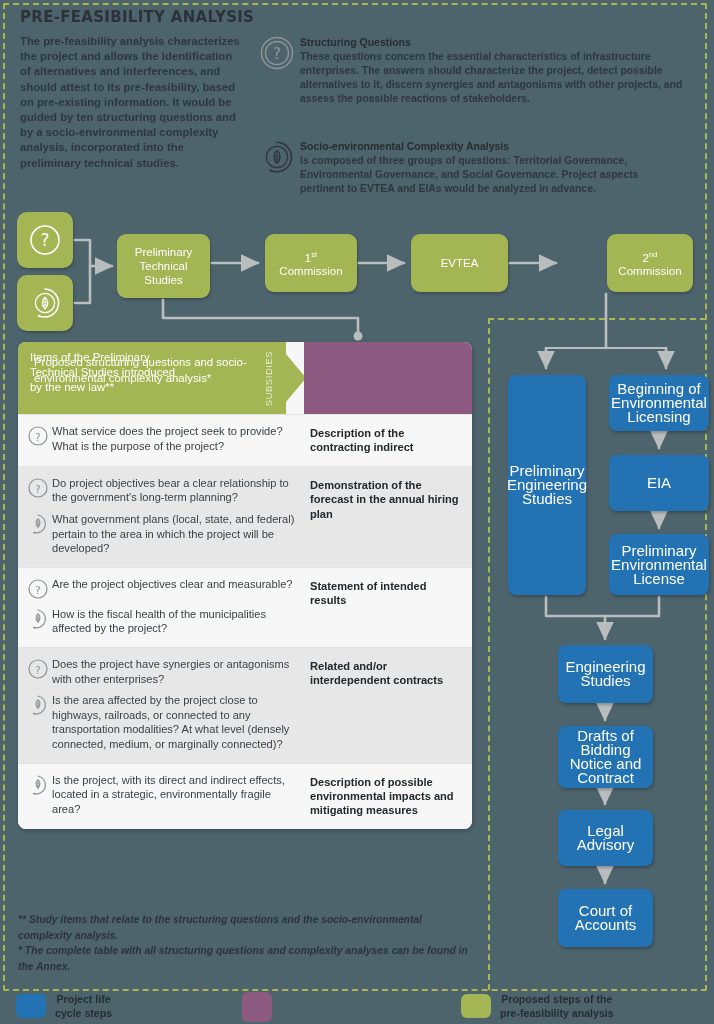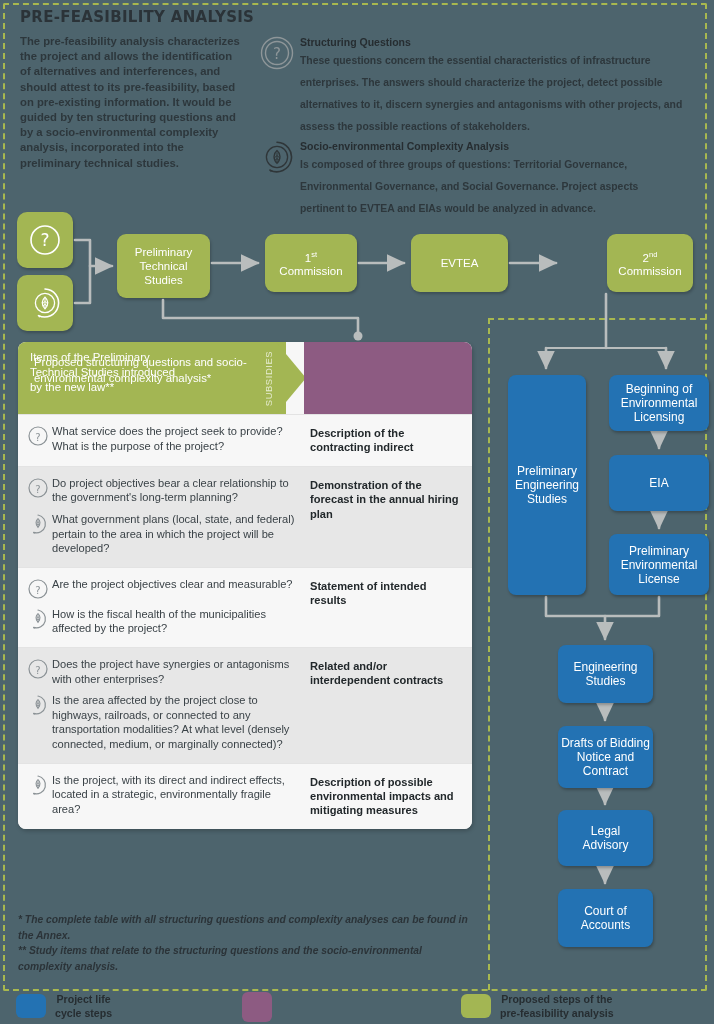--- a/index.html
+++ b/index.html
@@ -26,21 +26,21 @@
   #intro-text{
     position:absolute;left:20px;top:34px;width:222px;
     font-size:11.3px;line-height:15.2px;font-weight:bold;
     color:#2d373c;
   }
   .hnote{position:absolute;}
   .hnote .hnote-title{
     font-size:10.5px;font-weight:bold;color:#262d31;margin-bottom:2px;
   }
   .hnote .hnote-body{
-    font-size:10.4px;line-height:22px;font-weight:bold;color:#2d373c;
+    font-size:10.4px;line-height:14px;font-weight:bold;color:#2d373c;
   }
   .hnote-icon{position:absolute;left:-40px;top:0px;width:34px;height:34px;}
   #hnote-questions{left:300px;top:36px;width:388px;}
   #hnote-socio{left:300px;top:140px;width:370px;}
 
   
   .gtile{
     position:absolute;width:56px;height:56px;border-radius:10px;
     background:#a3b653;box-shadow:1px 2px 3px rgba(0,0,0,.22);
   }
@@ -67,21 +67,21 @@
   #right-dash{
     position:absolute;left:488px;top:318px;width:218px;height:672px;
     border:2px dashed #a8b84f;border-left-style:dashed;
     border-top-style:dashed;border-right:none;border-bottom:none;
     box-sizing:border-box;pointer-events:none;
   }
 
   
   .bbox{
     position:absolute;background:#2372b3;border-radius:8px;color:#fff;
-    font-size:12px;line-height:14px;text-align:center;
+    font-size:15px;line-height:14px;text-align:center;
     display:flex;align-items:center;justify-content:center;
     box-shadow:1px 2px 3px rgba(0,0,0,.25);
   }
   #bbox-pes{left:508px;top:375px;width:78px;height:220px;}
   #bbox-bel{left:609px;top:375px;width:100px;height:56px;}
   #bbox-eia{left:609px;top:455px;width:100px;height:56px;}
   #bbox-pel{left:609px;top:534px;width:100px;height:61px;}
   #bbox-es{left:558px;top:645px;width:95px;height:58px;}
   #bbox-dbnc{left:558px;top:726px;width:95px;height:62px;}
   #bbox-la{left:558px;top:810px;width:95px;height:56px;}
@@ -413,22 +413,22 @@
               </svg></span>
             <span class="qtext">Is the project, with its direct and indirect effects, located in a strategic, environmentally fragile area?</span>
           </div>
         </div>
         <div class="ti-col">Description of possible environmental impacts and mitigating measures</div>
       </div>
     </div>
 </div>
 
 <div id="footnotes">
+  <div>** Study items that relate to the structuring questions and the socio-environmental complexity analysis.</div>
   <div>* The complete table with all structuring questions and complexity analyses can be found in the Annex.</div>
-  <div>** Study items that relate to the structuring questions and the socio-environmental complexity analysis.</div>
 </div>
 
 <div id="legend">
   <div class="leg" id="leg-blue">
     <div class="leg-sw" style="background: rgb(35, 114, 179);"></div>
     <div class="leg-lb">
       <span>Project life</span><br>
       <span>cycle steps</span>
     </div>
   </div>

